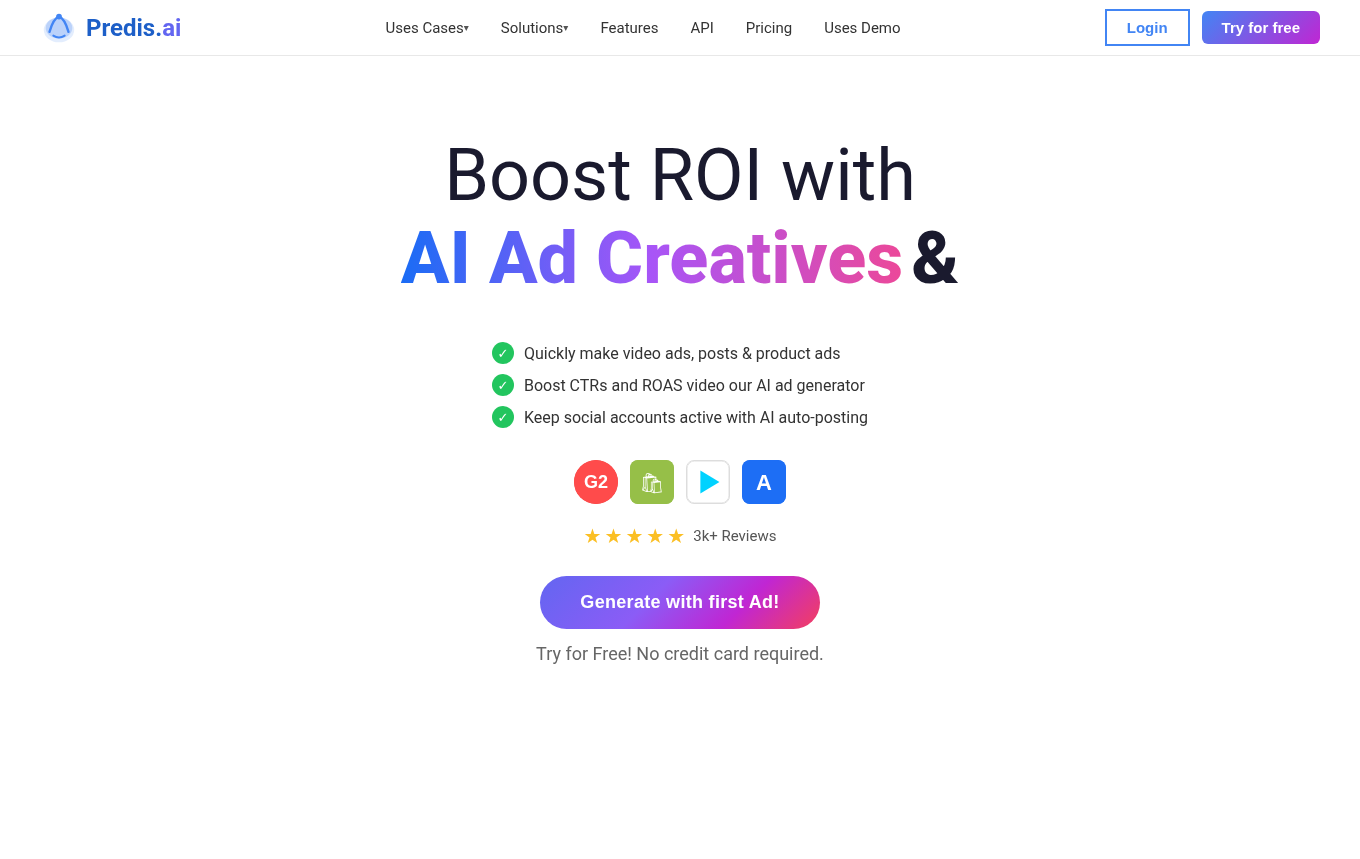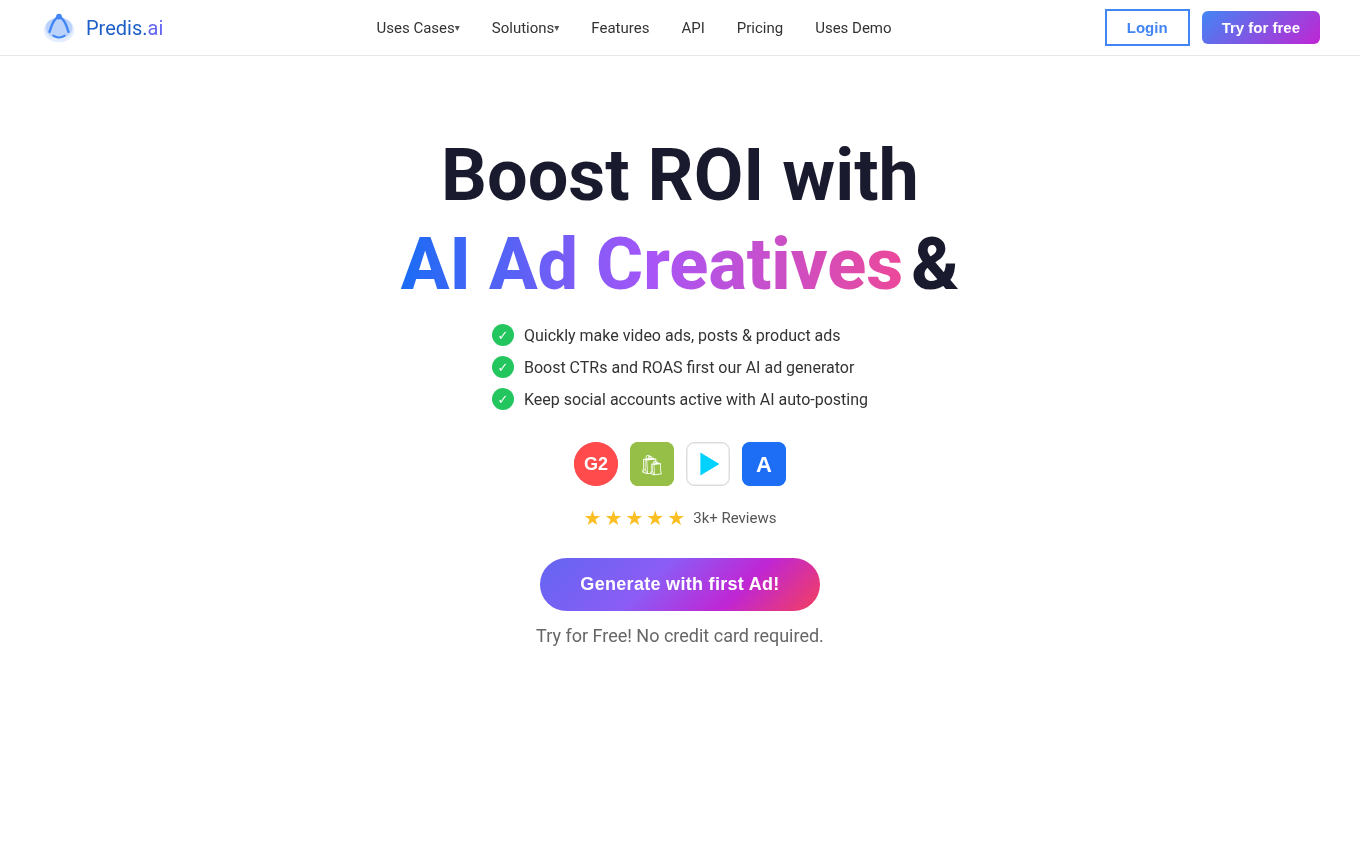--- a/index.html
+++ b/index.html
@@ -98,31 +98,31 @@
     .hero {
       display: flex;
       flex-direction: column;
       align-items: center;
       text-align: center;
       padding: 80px 40px 60px;
     }
 
     .hero-headline {
       font-size: 72px;
-      font-weight: 700;
+      font-weight: 400;
       color: #1a1a2e;
       line-height: 1.1;
-      margin-bottom: 10px;
+      margin-bottom: 4px;
     }
 
     .hero-subheadline {
       font-size: 72px;
       font-weight: 800;
       line-height: 1.1;
-      margin-bottom: 20px;
+      margin-bottom: 44px;
       display: flex;
       align-items: center;
       gap: 8px;
       flex-wrap: nowrap;
     }
 
     .gradient-blue-purple {
       background: linear-gradient(90deg, #1a6cf5 0%, #a855f7 50%, #ec4899 100%);
       -webkit-background-clip: text;
       -webkit-text-fill-color: transparent;
@@ -264,21 +264,21 @@
 <nav>
   <a class="nav-logo" href="#">
 
     <svg class="nav-logo-icon" viewBox="0 0 40 40" fill="none" xmlns="http://www.w3.org/2000/svg">
       <ellipse cx="20" cy="22" rx="16" ry="13" fill="#4285f4" opacity="0.15"></ellipse>
       <ellipse cx="20" cy="20" rx="14" ry="11" fill="#4285f4" opacity="0.25"></ellipse>
       <path d="M10 24 Q14 10 20 8 Q26 10 30 24" stroke="#4285f4" stroke-width="2.5" fill="none" stroke-linecap="round"></path>
       <circle cx="20" cy="8" r="3" fill="#4285f4"></circle>
       <path d="M14 28 Q20 32 26 28" stroke="#4285f4" stroke-width="2" fill="none" stroke-linecap="round"></path>
     </svg>
-    <span style="font-size:20px;font-weight:400;color:#1d5fc8;">Predis.<span style="color:#6366f1">ai</span></span>
+    <span style="font-size:24px;font-weight:700;color:#1d5fc8;">Predis.<span style="color:#6366f1">ai</span></span>
   </a>
 
   <ul class="nav-links">
     <li>
       <a href="#">
         <span>Uses Cases</span>
         <span class="chevron">▾</span>
       </a>
     </li>
     <li>
@@ -324,21 +324,21 @@
     <span class="amp">&amp;</span>
   </div>
 
   <ul class="hero-bullets">
     <li>
       <span class="check-icon">✓</span>
       <span>Quickly make video ads, posts &amp; product ads</span>
     </li>
     <li>
       <span class="check-icon">✓</span>
-      <span>Boost CTRs and ROAS first our AI ad generator</span>
+      <span>Boost CTRs and ROAS video our AI ad generator</span>
     </li>
     <li>
       <span class="check-icon">✓</span>
       <span>Keep social accounts active with AI auto-posting</span>
     </li>
   </ul>
 
   <div class="badges-row">
 
     <div class="badge-icon badge-g2">

